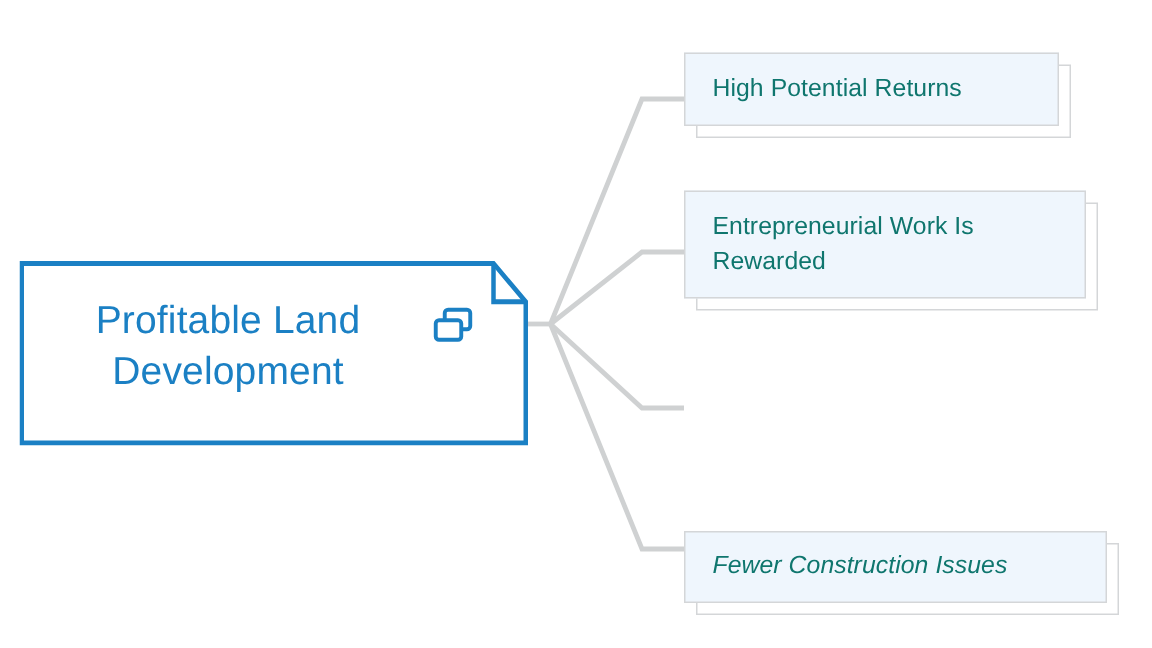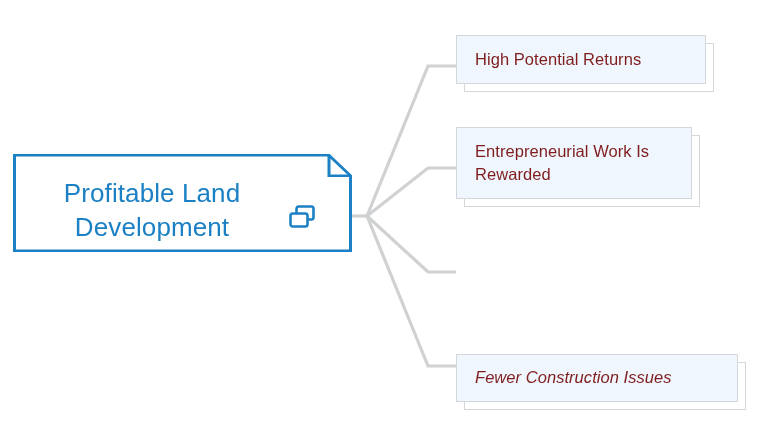--- a/index.html
+++ b/index.html
@@ -27,23 +27,23 @@
     top: 0;
     width: 768px;
     height: 432px;
     pointer-events: none;
   }
 
   
   .root-node {
     position: absolute;
     left: 13px;
-    top: 154px;
+    top: 174px;
     width: 339px;
-    height: 98px;
+    height: 123px;
     box-sizing: border-box;
     background: #ffffff;
   }
   .root-shape {
     position: absolute;
     left: 0;
     top: 0;
     width: 100%;
     height: 100%;
   }
@@ -93,21 +93,21 @@
     top: 0;
     width: 100%;
     height: 100%;
     box-sizing: border-box;
     background: #eff6fd;
     border: 1.6px solid #d4d6d8;
     display: flex;
     align-items: center;
   }
   .child .label {
-    color: #7f1d1d;
+    color: #0f766e;
     font-size: 16.5px;
     line-height: 1.42;
     padding: 0 14px 0 18px;
     letter-spacing: 0.05px;
   }
 </style>
 </head>
 <body>
 
 <div id="canvas">
@@ -140,21 +140,21 @@
     <rect x="2.5" y="9.5" width="17" height="13" rx="2.2" ry="2.2" fill="#ffffff" stroke="#1b80c4" stroke-width="2.6"></rect>
   </svg>
 
   <div class="child" style="left:456px; top:35px; width:250px; height:49px;">
     <div class="back-card"></div>
     <div class="front-card">
       <span class="label">High Potential Returns</span>
     </div>
   </div>
 
-  <div class="child" style="left:456px; top:127px; width:236px; height:72px;">
+  <div class="child" style="left:456px; top:127px; width:268px; height:72px;">
     <div class="back-card"></div>
     <div class="front-card">
       <span class="label">Entrepreneurial Work Is Rewarded</span>
     </div>
   </div>
 
 
   <div class="child" style="left:456px; top:354px; width:282px; height:48px;font-style:italic;">
     <div class="back-card"></div>
     <div class="front-card">

